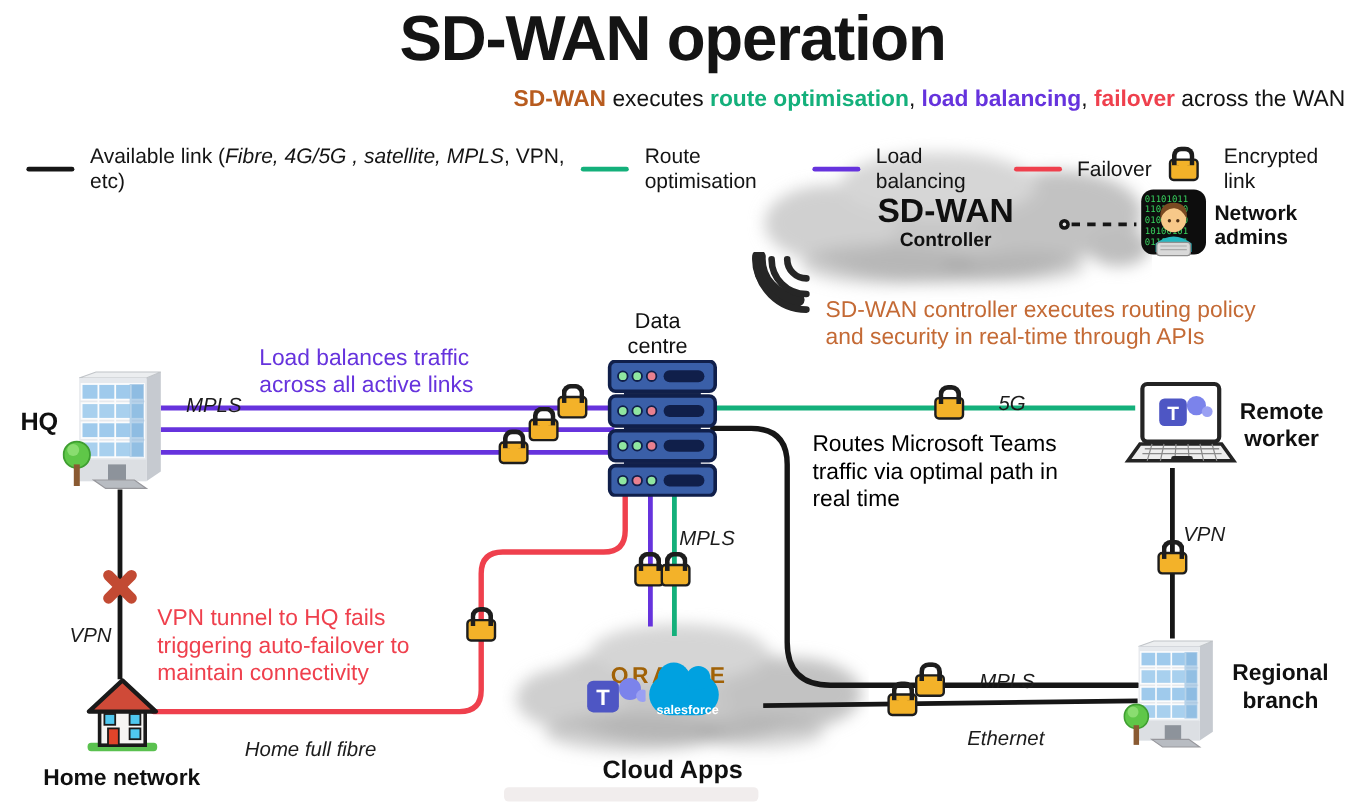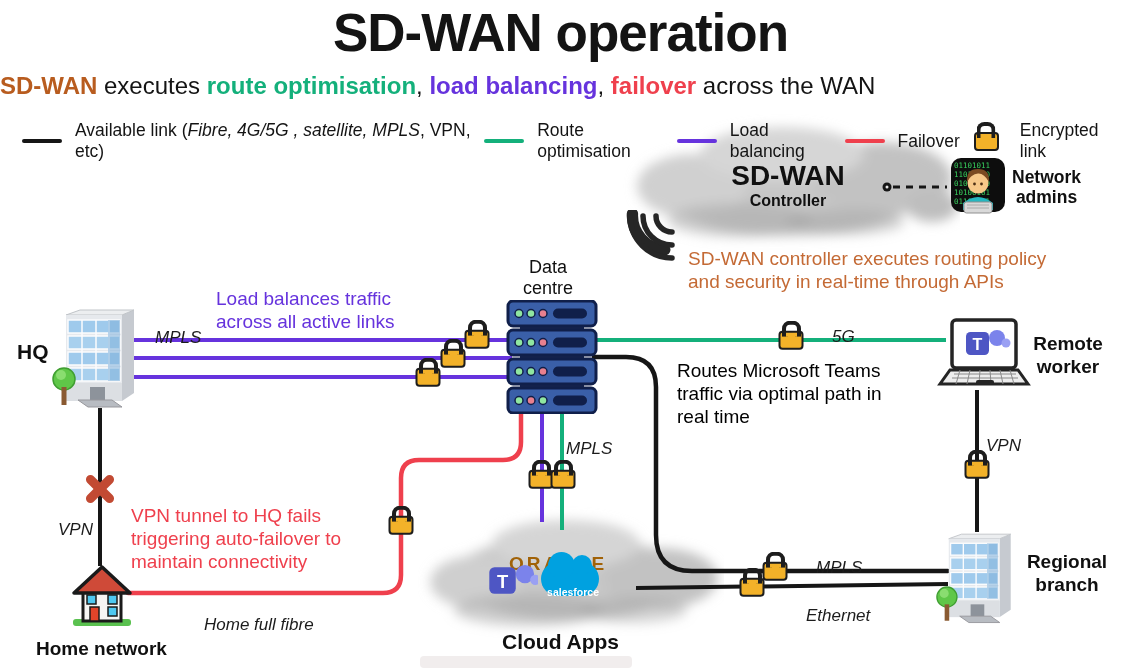--- a/index.html
+++ b/index.html
@@ -1,26 +1,26 @@
 <!DOCTYPE html>
 <html><head>
 <meta charset="utf-8">
 <style>
   html,body{margin:0;padding:0;background:#fff;}
   #stage{position:relative;width:1121px;height:670px;background:#fff;overflow:hidden;
          font-family:"Liberation Sans","DejaVu Sans",sans-serif;color:#141414;}
   .abs{position:absolute;}
   
   .title{left:0;right:0;top:2px;text-align:center;font-size:53px;font-weight:800;letter-spacing:-1px;z-index:40;}
-  .subtitle{left:0;right:0;top:72px;text-align:left;font-size:24px;z-index:40;}
+  .subtitle{left:0;right:0;top:72px;text-align:right;font-size:19px;z-index:40;}
   .subtitle b{font-weight:700;}
   .legend{left:22px;top:131px;display:flex;flex-direction:row;gap:5px;font-size:17.5px;z-index:40;}
   .legend-row{display:flex;align-items:center;gap:13px;height:20px;}
   .swatch{width:40px;height:4px;border-radius:2px;flex:0 0 auto;}
-  .node-lbl{position:absolute;font-weight:bold;color:#101010;z-index:40;text-align:center;}
+  .node-lbl{position:absolute;font-weight:bold;color:#101010;z-index:40;}
   .lbl{position:absolute;font-style:italic;font-size:17px;color:#1c1c1c;z-index:40;white-space:nowrap;margin-top:12px;}
   .ann{position:absolute;font-size:19px;line-height:23px;z-index:40;white-space:nowrap;}
   
   .lock{position:absolute;width:21px;height:15px;background:#f3b229;border:2.5px solid #1d1d1d;
         border-radius:4px;transform:translate(-50%,-38%);z-index:30;}
   .lock::before{content:"";position:absolute;left:50%;top:-12px;transform:translateX(-50%);
         width:11px;height:12px;border:4px solid #1d1d1d;border-bottom:none;border-radius:8px 8px 0 0;}
   .lock.inline{position:relative;transform:none;display:inline-block;margin-left:9px;flex:0 0 auto;}
   
   .xmark{position:absolute;width:36px;height:36px;transform:translate(-50%,-50%);z-index:31;}

